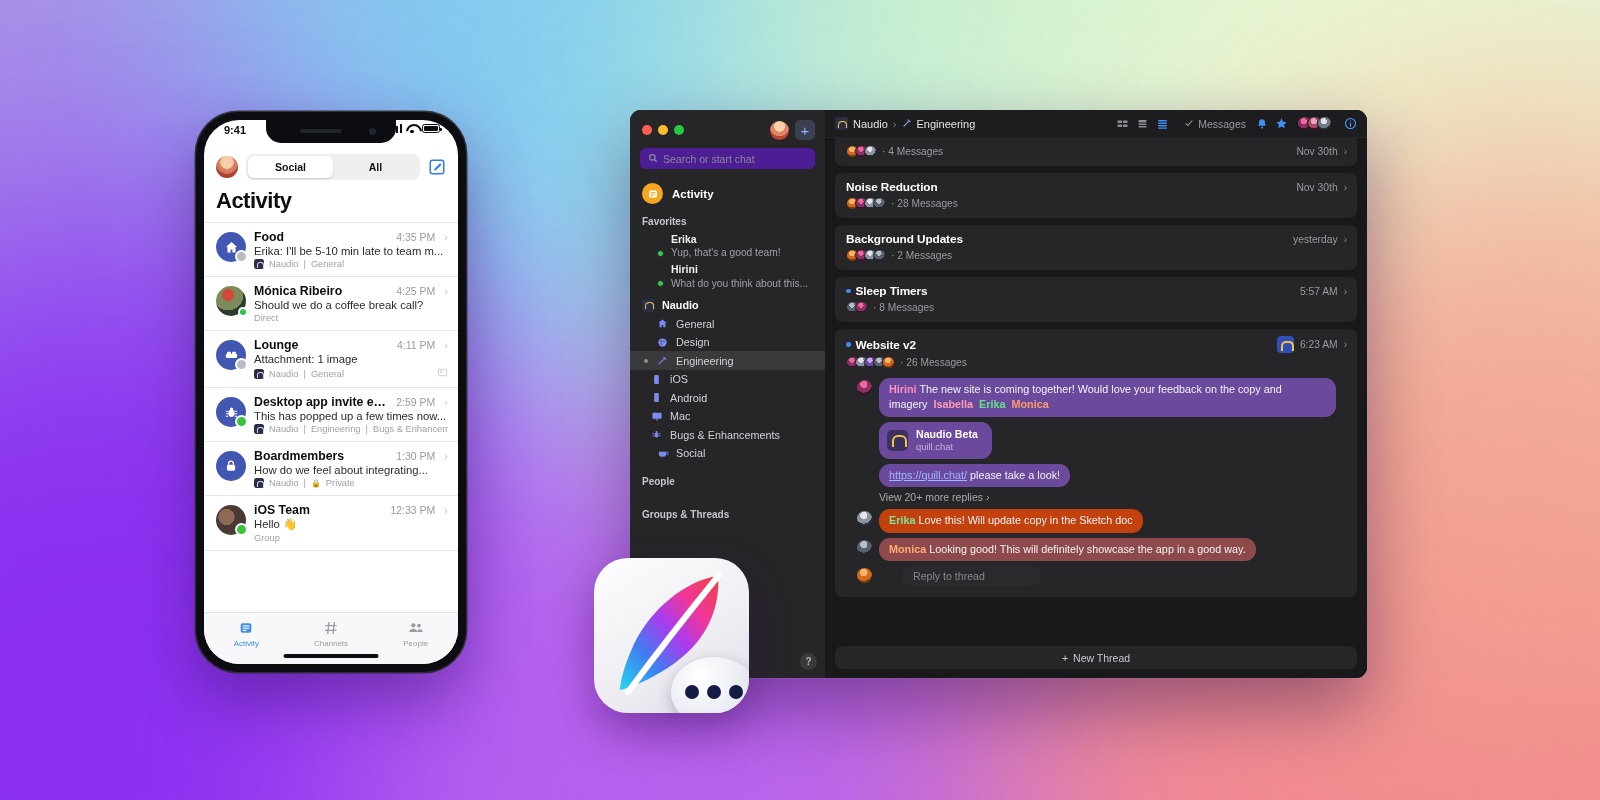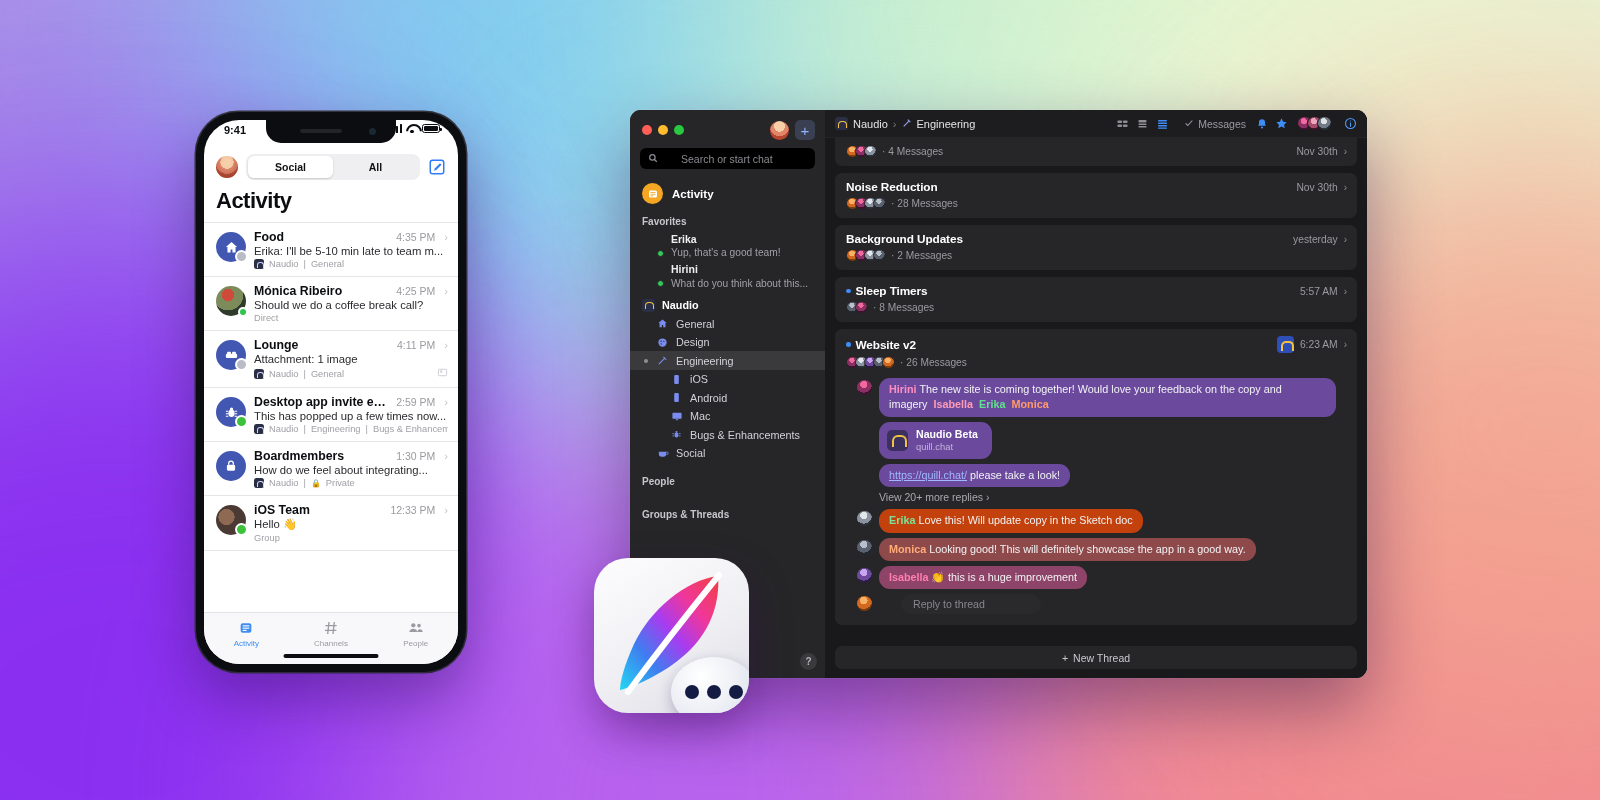--- a/index.html
+++ b/index.html
@@ -157,22 +157,22 @@
   .l-red{background:#ff5f57}.l-yel{background:#febc2e}.l-grn{background:#28c840}
   .side-av {
     margin-left:auto; width:19px; height:19px; border-radius:50%;
     background: radial-gradient(circle at 50% 28%, #f7cfa8 0 32%, #e0846a 33% 58%, #b9452f 59% 100%);
   }
   .plus-btn {
     width:20px; height:20px; border-radius:5px; background:#3a3f52; color:#8fb4ff;
     display:flex; align-items:center; justify-content:center; font-size:15px; font-weight:500; line-height:1;
   }
   .search {
-    margin:4px 10px 10px 10px; height:21px; background:#000000; border-radius:6px;
-    display:flex; align-items:center; gap:23px; padding:0 8px; color:#8a8a90; font-size:10.5px;
+    margin:4px 10px 10px 10px; height:21px; background:#4c1d95; border-radius:6px;
+    display:flex; align-items:center; gap:5px; padding:0 8px; color:#8a8a90; font-size:10.5px;
   }
   .search .mag { font-size:10px; }
   .side-scroll { flex:1; overflow:hidden; padding-bottom:6px; }
   .activity-row { display:flex; align-items:center; gap:9px; padding:4px 12px 8px 12px; }
   .act-orb {
     width:21px; height:21px; border-radius:50%; background:#f5a623;
     display:flex; align-items:center; justify-content:center; color:#fff;
   }
   .activity-row .txt { font-size:11.5px; font-weight:700; color:#fff; }
   .grp-head { font-size:10px; font-weight:700; color:#c6c6cc; padding:4px 12px 4px 12px; }
@@ -184,21 +184,21 @@
   .fav-av.hirini { background: radial-gradient(circle at 44% 32%, #f06aa0 0 26%, #8e2f63 27% 58%, #3c1330 59% 100%); }
   .dot-on { position:absolute; right:-1px; bottom:-1px; width:7px; height:7px; border-radius:50%; background:#35c759; border:1.4px solid #262628; }
   .fav-txt { min-width:0; }
   .fav-name { font-size:10.5px; font-weight:700; color:#efeff1; line-height:1.25; }
   .fav-sub { font-size:10.2px; color:#a0a0a6; line-height:1.3; white-space:nowrap; overflow:hidden; text-overflow:ellipsis; max-width:140px; }
   .ws-row, .ch-row {
     display:flex; align-items:center; gap:7px; height:18.5px; padding-left:12px; font-size:10.8px; color:#dcdce0;
   }
   .ws-row { font-weight:600; color:#fff; margin-top:4px; }
   .ch-row { padding-left:26px; color:#d2d2d8; position:relative; }
-  .ch-row.sub { padding-left:40px; }
+  .ch-row.sub { padding-left:20px; }
   .ch-row.sel { background:#3a3a3c; }
   .ch-row .unread-dot { position:absolute; left:14px; width:4px; height:4px; border-radius:50%; background:#8e8e93; }
   .ws-logo { width:13px; height:13px; border-radius:3px; background:#2b2f45; position:relative; flex:none; }
   .ws-logo::after { content:""; position:absolute; left:3px; top:3.5px; width:7px; height:6px;
     border:1.7px solid #f2c343; border-bottom:none; border-radius:4px 4px 0 0; }
   .ch-ico { width:13px; flex:none; display:flex; align-items:center; justify-content:center; font-size:11px; color:#7b8cf0; }
   .side-foot { position:absolute; right:8px; bottom:8px; }
   .help-btn {
     width:17px; height:17px; border-radius:50%; background:#3a3a3c; color:#b5b5bb;
     display:flex; align-items:center; justify-content:center; font-size:10px; font-weight:700;
@@ -881,24 +881,20 @@
             </div>
 
             <div class="msg">
               <span class="msg-av m3"></span>
               <span class="bub green"><span class="sender s-erika-d">Erika</span> <span>Love this! Will update copy in the Sketch doc</span></span>
             </div>
             <div class="msg">
               <span class="msg-av m4"></span>
               <span class="bub red"><span class="sender s-monica-d">Monica</span> <span>Looking good! This will definitely showcase the app in a good way.</span></span>
             </div>
-            <div class="msg">
-              <span class="msg-av m5"></span>
-              <span class="bub pink"><span class="sender s-isabella-d">Isabella</span> <span>👏 this is a huge improvement</span></span>
-            </div>
 
             <div class="msg">
               <span class="msg-av m1"></span>
               <span class="reply-box">Reply to thread</span>
             </div>
           </div>
         </div>
       </div>
 
       <div class="newthread">

